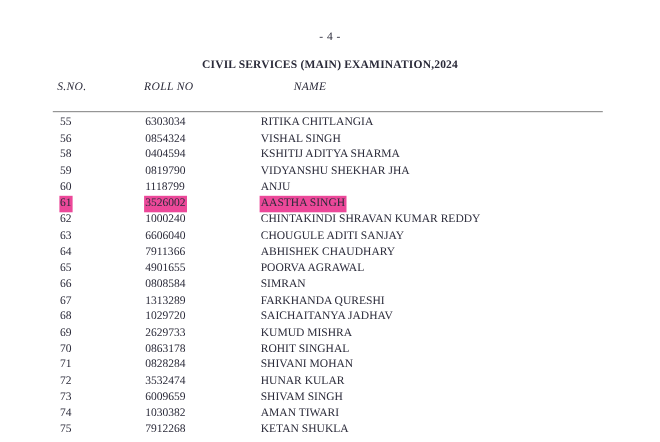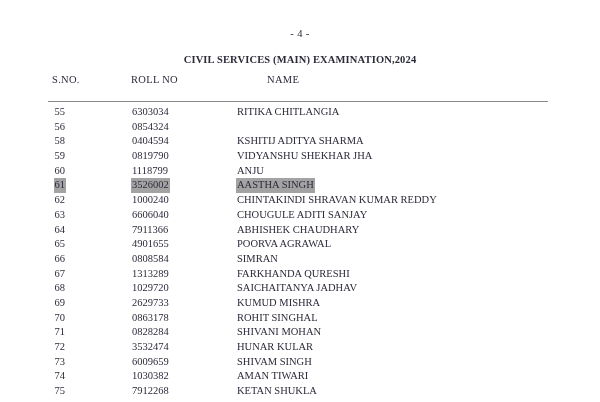--- a/index.html
+++ b/index.html
@@ -51,20 +51,21 @@
 
   
   .col-headers {
     position: absolute;
     top: 74px;
     left: 0;
     width: 488px;
     height: 16px;
     font-size: 10.5px;
     letter-spacing: 0.3px;
+    font-style: italic;
   }
   .col-headers .h-sno {
     position: absolute;
     left: 52px;
     top: 0;
   }
   .col-headers .h-roll {
     position: absolute;
     left: 131px;
     top: 0;
@@ -114,21 +115,21 @@
     left: 131px;
   }
   .cell-name {
     left: 236px;
   }
   .cell > span {
     display: inline-block;
     padding: 0 1px;
   }
   .row.selected .cell > span {
-    background: #a3a3a3;
+    background: #ec4899;
   }
 </style>
 </head>
 <body>
 
 <div class="page">
 
   <div class="page-marker">- 4 -</div>
 
   <div class="exam-title">CIVIL SERVICES (MAIN) EXAMINATION,2024</div>
@@ -143,20 +144,21 @@
 
   <div class="table-body" id="table-body">
       <div class="row">
         <div class="cell cell-sno"><span>55</span></div>
         <div class="cell cell-roll"><span>6303034</span></div>
         <div class="cell cell-name"><span>RITIKA CHITLANGIA</span></div>
       </div>
       <div class="row">
         <div class="cell cell-sno"><span>56</span></div>
         <div class="cell cell-roll"><span>0854324</span></div>
+        <div class="cell cell-name"><span>VISHAL SINGH</span></div>
       </div>
       <div class="row">
         <div class="cell cell-sno"><span>58</span></div>
         <div class="cell cell-roll"><span>0404594</span></div>
         <div class="cell cell-name"><span>KSHITIJ ADITYA SHARMA</span></div>
       </div>
       <div class="row">
         <div class="cell cell-sno"><span>59</span></div>
         <div class="cell cell-roll"><span>0819790</span></div>
         <div class="cell cell-name"><span>VIDYANSHU SHEKHAR JHA</span></div>

